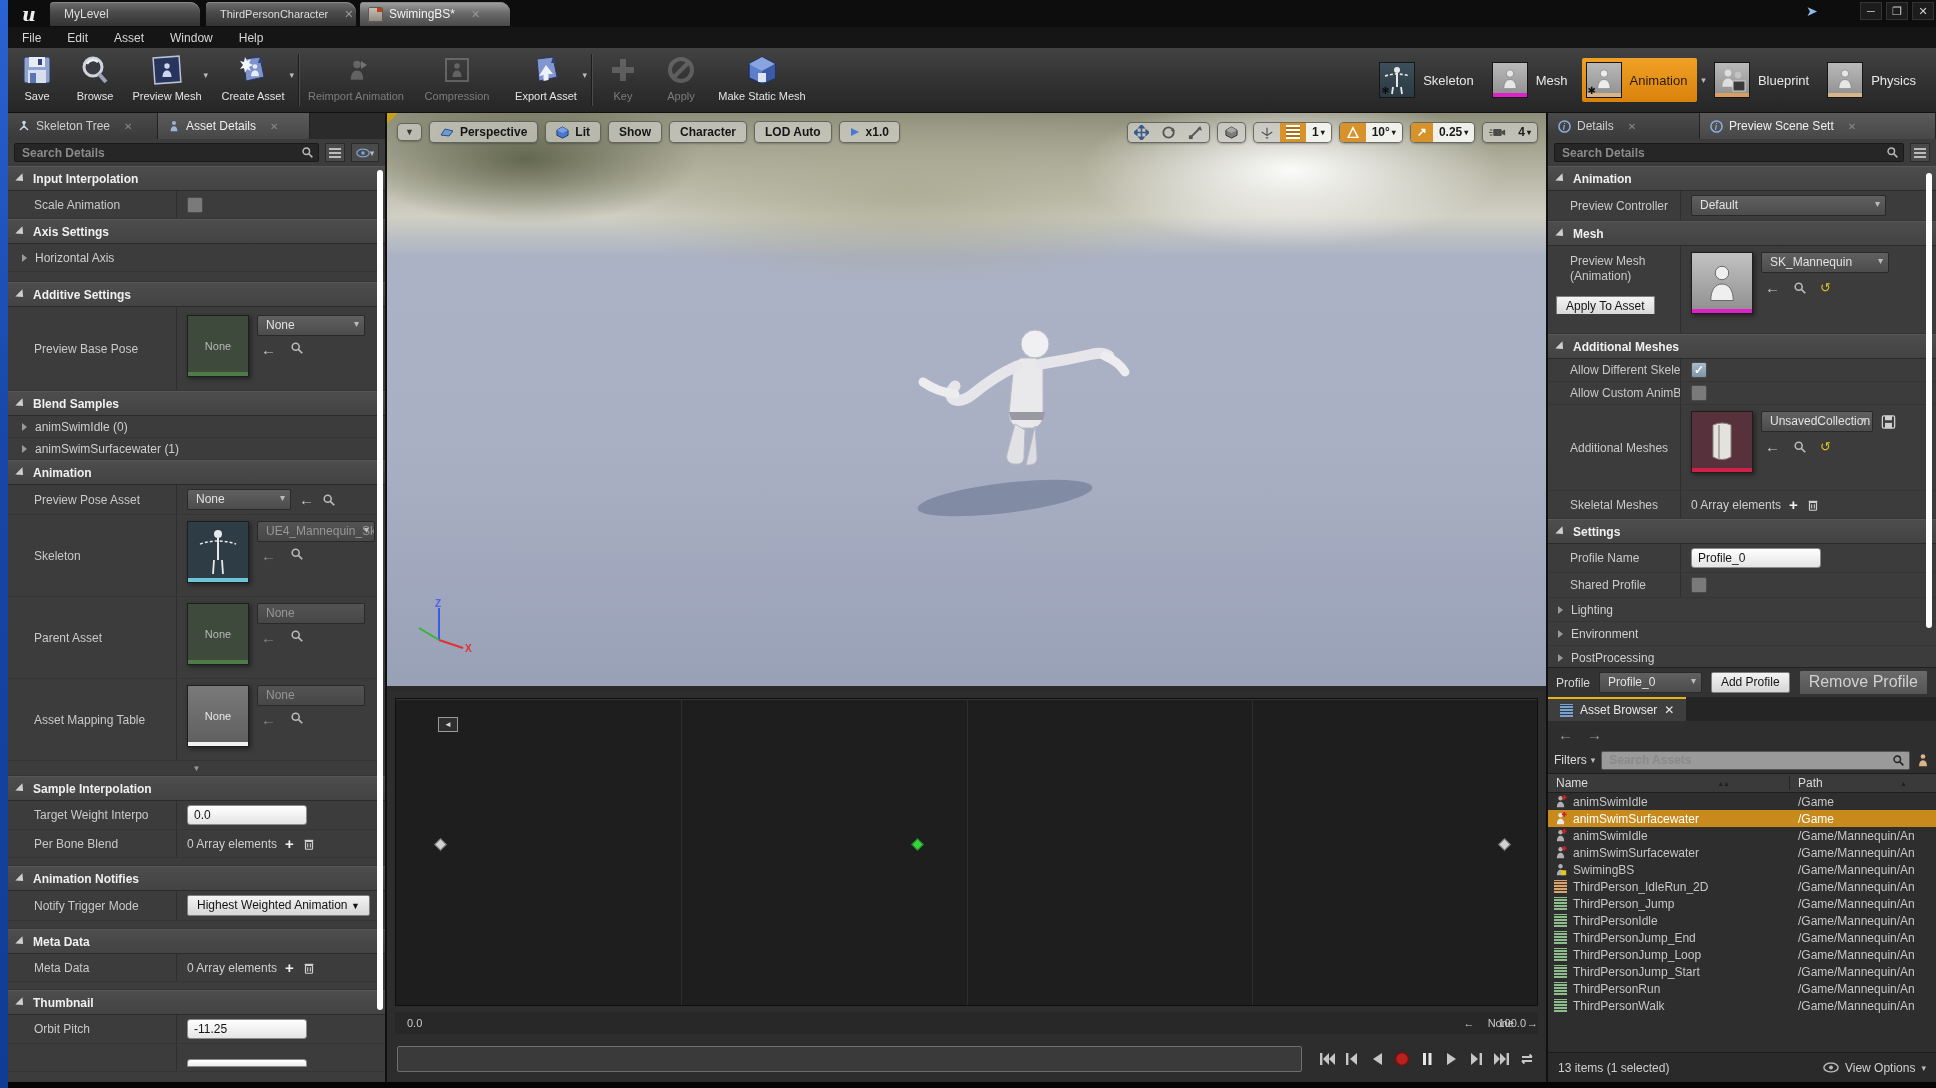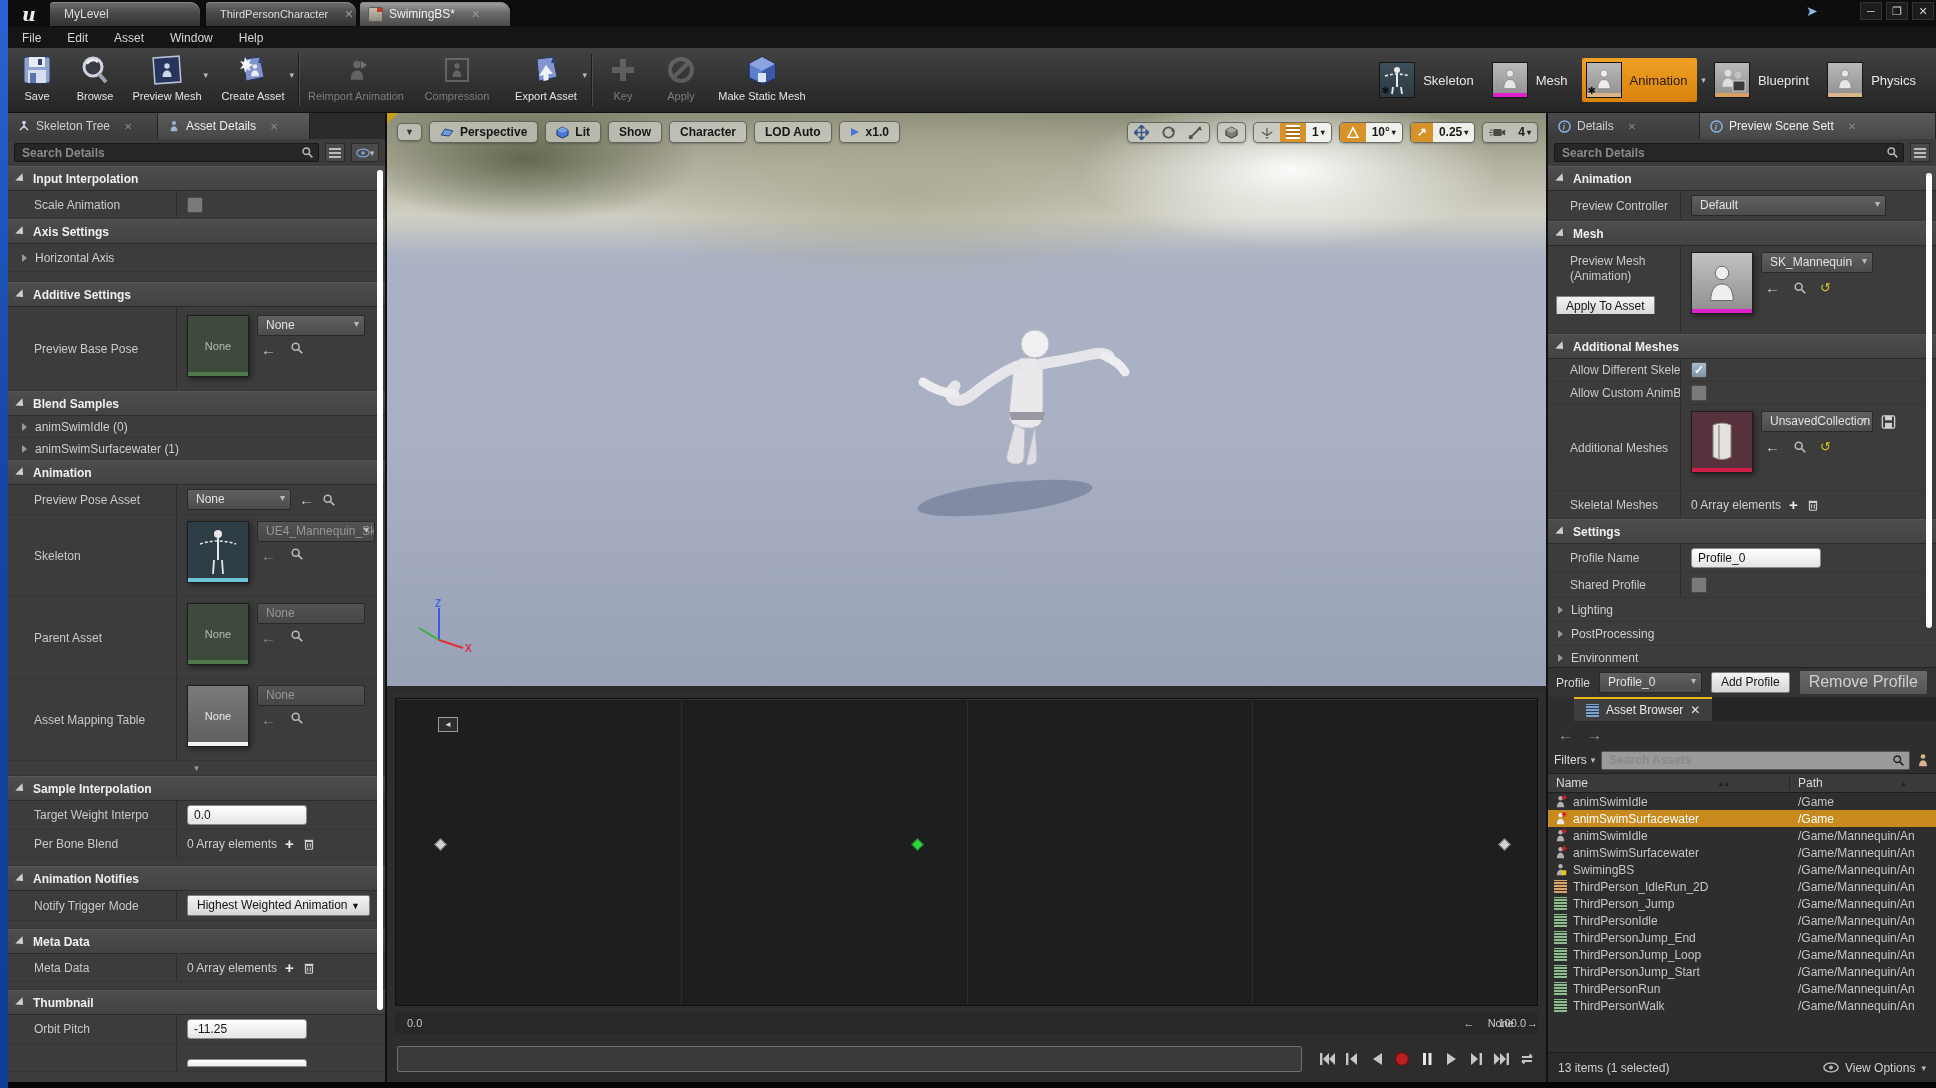--- a/index.html
+++ b/index.html
@@ -160,21 +160,21 @@
   .pbtn { width:23px; height:24px; display:flex; align-items:center; justify-content:center; }
   .pbtn svg { fill:#c6c6c6; }
 
   
   #rightpanel { left:1548px; top:113px; width:388px; height:969px; overflow:hidden; }
   #rp-details { position:relative; height:584px; background:#3c3c3c; overflow:hidden; }
   #rp-details .plabel { width:132px; padding-left:22px; }
   #profile-row { position:absolute; left:0; bottom:0; width:100%; height:30px; background:#333;
     border-top:1px solid #222; display:flex; align-items:center; gap:9px; padding:0 8px; }
   #asset-browser { position:absolute; left:0; top:584px; width:388px; height:385px; background:#2e2e2e; }
-  #ab-tabrow { height:24px; background:#252525; display:flex;margin-left:26px; }
+  #ab-tabrow { height:24px; background:#252525; display:flex; }
   #ab-tab { display:flex; align-items:center; gap:7px; padding:0 12px; background:#3e3e3e; color:#e8e8e8;
     border-top:2px solid #e8b418; font-size:12px; }
   #ab-nav { height:26px; display:flex; align-items:center; gap:14px; padding-left:10px; background:#2e2e2e; }
   #ab-filterrow { height:26px; display:flex; align-items:center; gap:6px; padding:0 6px; background:#2e2e2e; }
   #ab-header { height:20px; display:flex; background:#3a3a3a; border-top:1px solid #1e1e1e;
     border-bottom:1px solid #1e1e1e; color:#dcdcdc; align-items:center; }
   #ab-header .c1 { width:242px; padding-left:8px; display:flex; align-items:center; gap:6px; border-right:1px solid #262626; }
   #ab-header .c2 { flex:1; padding-left:8px; display:flex; align-items:center; gap:6px; }
   .sortarr { color:#1f1f1f; font-size:7px; letter-spacing:-1px; }
   #ab-list { height:259px; overflow:hidden; }
@@ -925,21 +925,21 @@
           <span class="lbtn" style="margin-left:-14px;">Apply To Asset</span>
         </span>
         <span class="pval" style="align-items:flex-start; padding-top:6px;">
           <span class="thumb" style="background:linear-gradient(180deg,#c2c2c2,#8e8e8e);">
             <svg width="40" height="54" viewBox="0 0 16 16">
                 <use href="#sym-person" fill="#efefef" stroke="#6a6a6a" stroke-width=".4"></use>
               </svg>
             <span class="bstripe" style="background:#e020c8;"></span>
           </span>
           <span style="display:flex; flex-direction:column; gap:6px;">
-            <span class="dd" style="width:112px;">
+            <span class="dd" style="width:128px;">
               <span>SK_Mannequin</span></span>
             <span style="display:flex; gap:13px; padding-left:4px; align-items:center;">
               <span class="arr-ico">←</span>
               <svg width="14" height="14" viewBox="0 0 16 16" style="color:#b9b9b9">
                   <use href="#sym-mag"></use>
                 </svg>
               <span style="color:#d8c020; font-size:13px;">↺</span>
             </span>
           </span>
         </span>
@@ -1015,25 +1015,25 @@
         <span class="pval" style="min-height:24px;">
           <span class="checkbox"></span>
         </span>
       </div>
       <div class="caret-row" style="height:24px; padding-left:10px;">
         <span class="caret"></span>
         <span>Lighting</span>
       </div>
       <div class="caret-row" style="height:24px; padding-left:10px;">
         <span class="caret"></span>
-        <span>PostProcessing</span>
+        <span>Environment</span>
       </div>
       <div class="caret-row" style="height:24px; padding-left:10px;">
         <span class="caret"></span>
-        <span>Environment</span>
+        <span>PostProcessing</span>
       </div>
 
       <div id="profile-row">
         <span style="color:#dadada;">Profile</span>
         <span class="dd" style="width:150px;">
           <span>Profile_0</span></span>
         <span class="lbtn">Add Profile</span>
         <span class="gbtn">Remove Profile</span>
       </div>
       <div class="scrollbar" style="right:4px; top:60px; height:455px;"></div>

